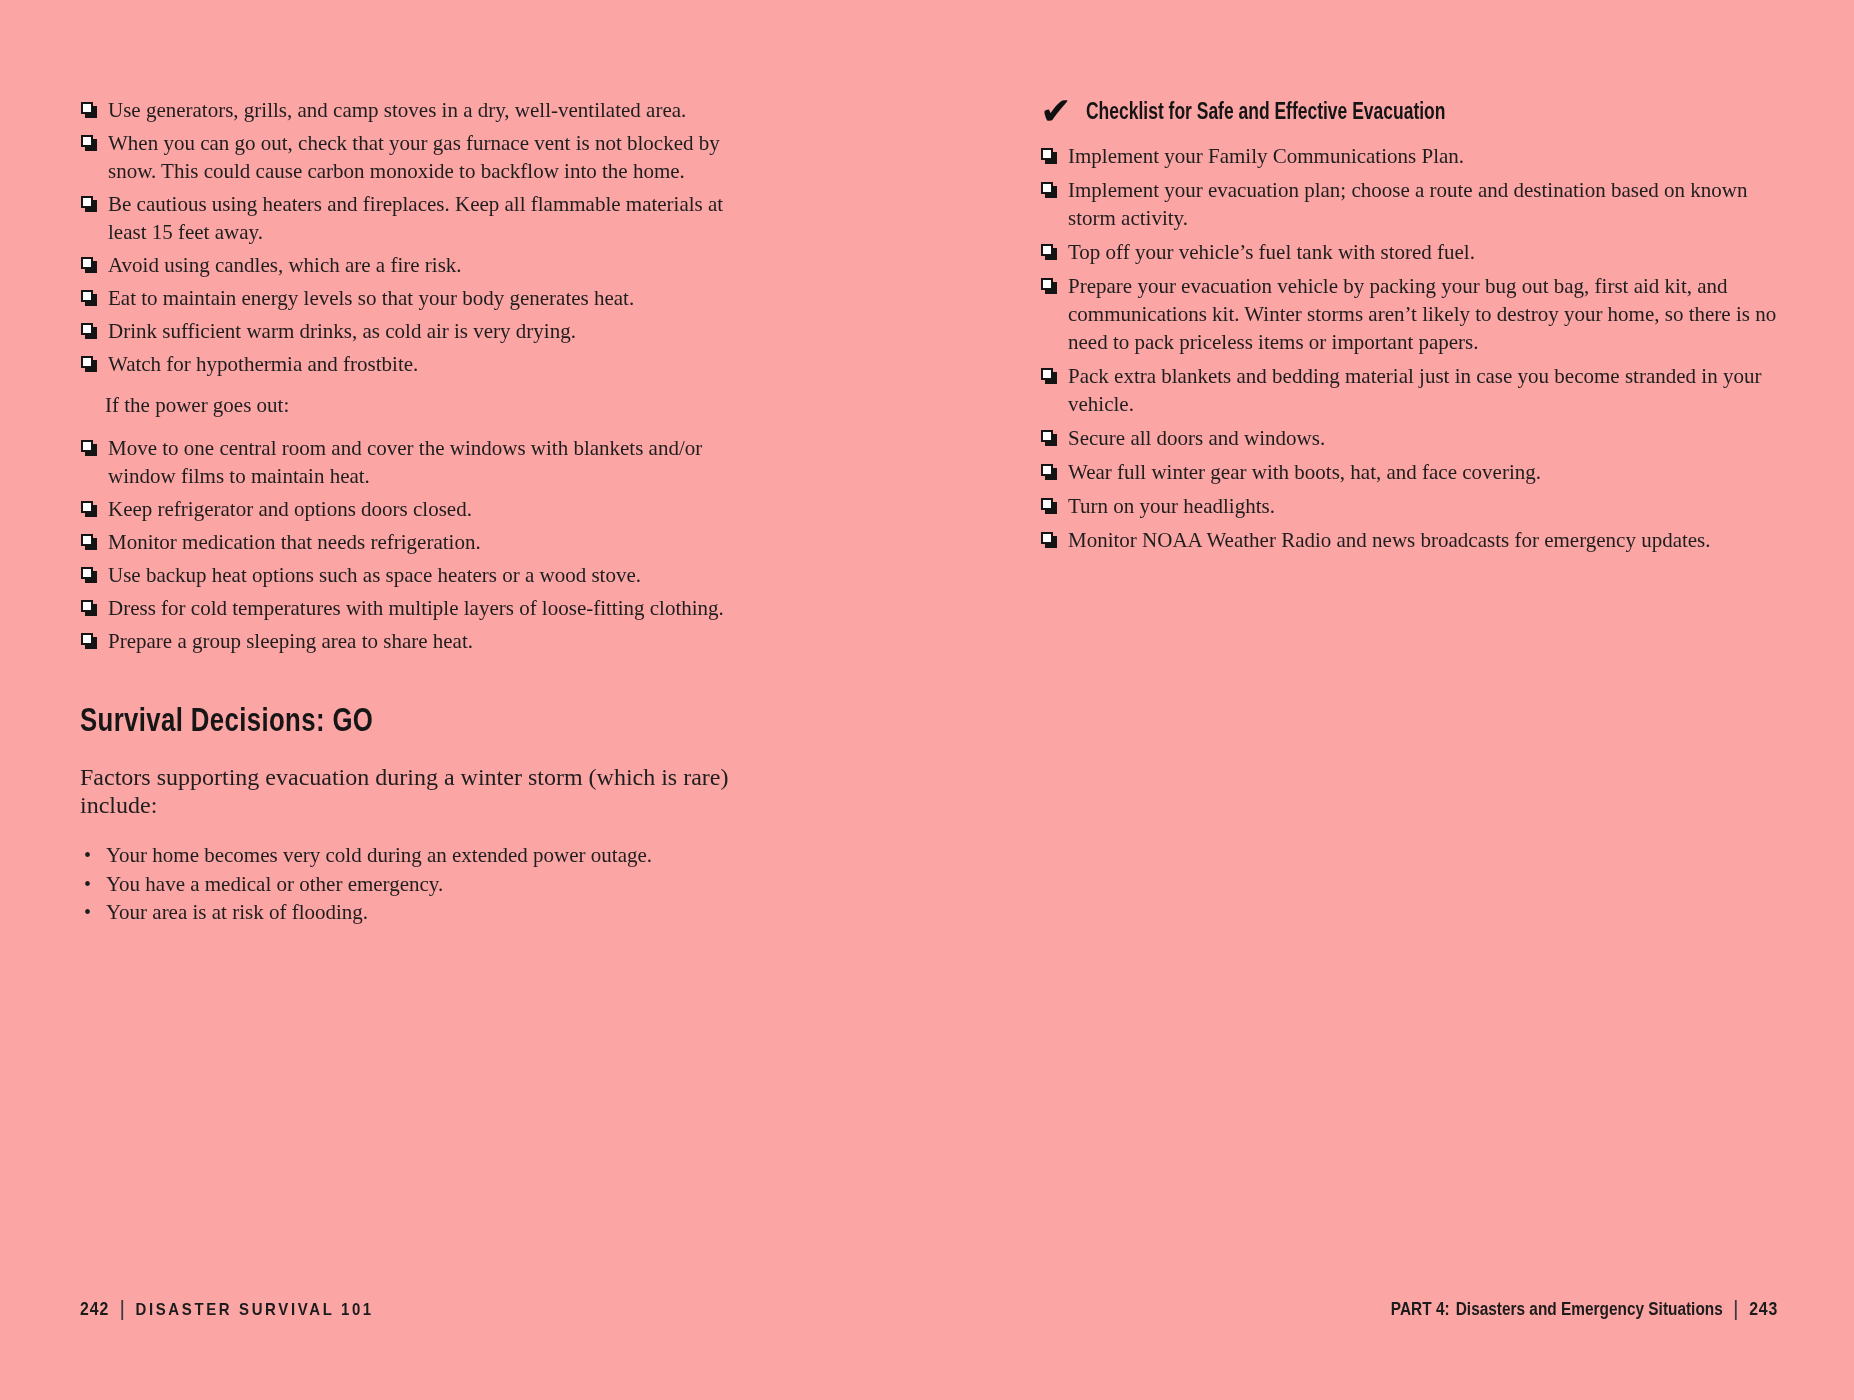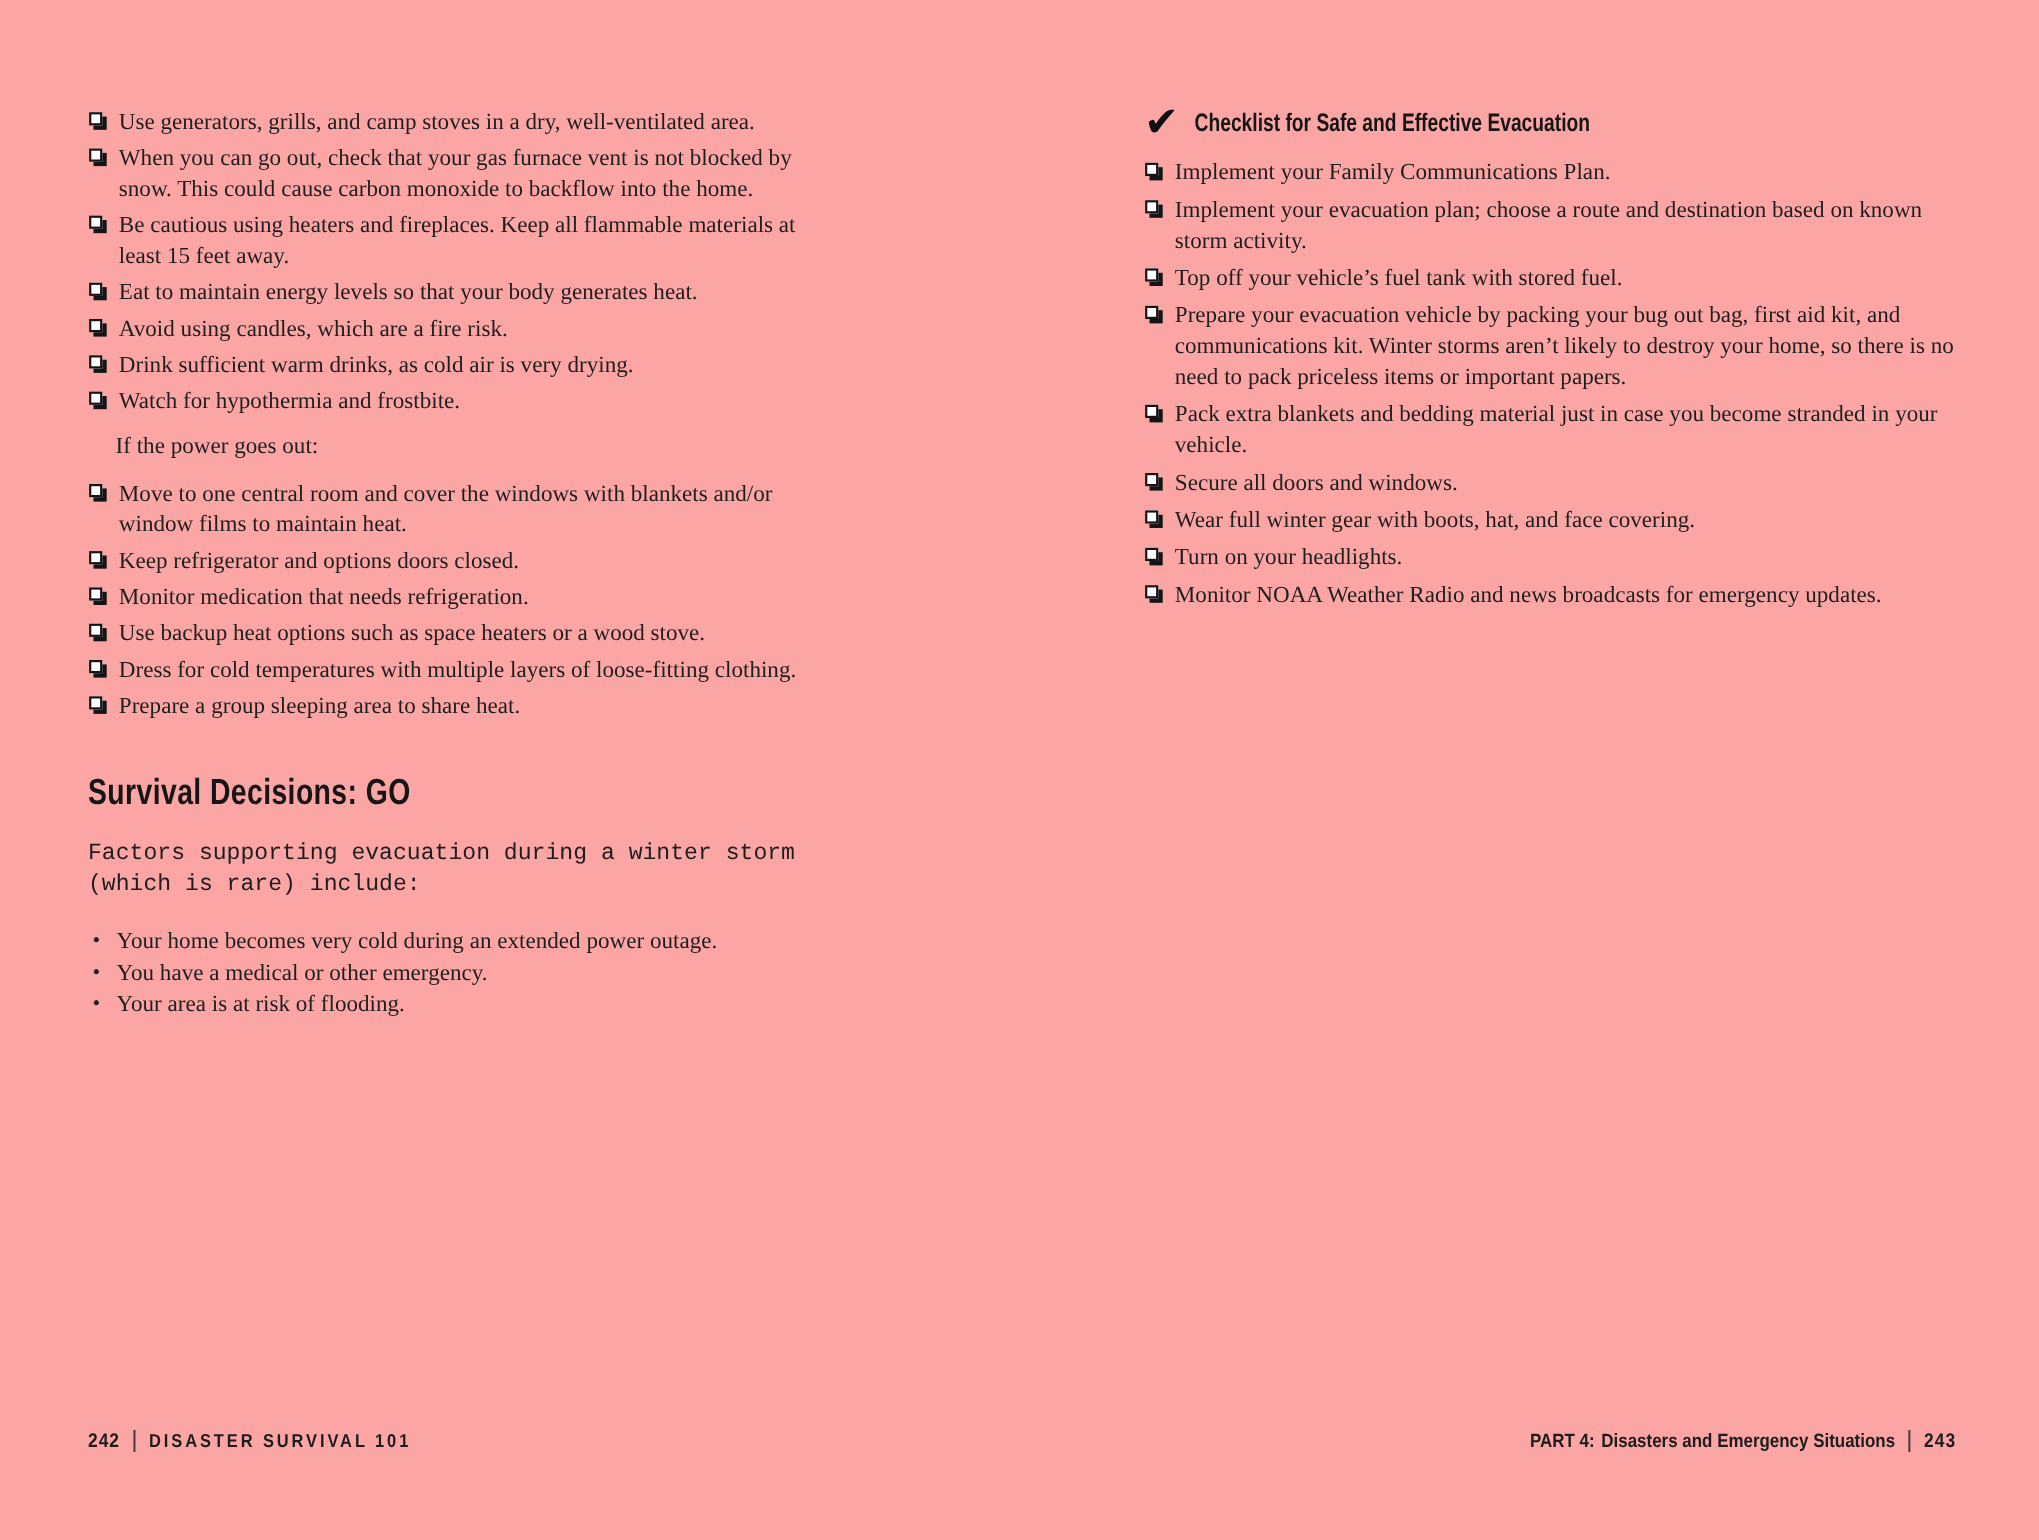--- a/index.html
+++ b/index.html
@@ -48,24 +48,23 @@
     font-weight: bold;
     font-size: 33px;
     letter-spacing: 0.5px;
     color: #161616;
     margin-top: 46px;
     transform: scaleX(0.78);
     transform-origin: left center;
     white-space: nowrap;
   }
   .intro {
-    font-size: 21px;
+    font-size: 24px;
     line-height: 28px;
     margin-top: 24px;
-    font-family: Liberation Mono, monospace;
   }
   .bullet-list {
     list-style: none;
     margin-top: 22px;
     padding-left: 26px;
   }
   .bullet-list li {
     position: relative;
     font-size: 21px;
     line-height: 28.5px;
@@ -150,25 +149,25 @@
       <div class="check-item">
         <span class="checkbox"></span>
         <span class="item-text">When you can go out, check that your gas furnace vent is not blocked by snow. This could cause carbon monoxide to backflow into the home.</span>
       </div>
       <div class="check-item">
         <span class="checkbox"></span>
         <span class="item-text">Be cautious using heaters and fireplaces. Keep all flammable materials at least 15 feet away.</span>
       </div>
       <div class="check-item">
         <span class="checkbox"></span>
+        <span class="item-text">Avoid using candles, which are a fire risk.</span>
+      </div>
+      <div class="check-item">
+        <span class="checkbox"></span>
         <span class="item-text">Eat to maintain energy levels so that your body generates heat.</span>
-      </div>
-      <div class="check-item">
-        <span class="checkbox"></span>
-        <span class="item-text">Avoid using candles, which are a fire risk.</span>
       </div>
       <div class="check-item">
         <span class="checkbox"></span>
         <span class="item-text">Drink sufficient warm drinks, as cold air is very drying.</span>
       </div>
       <div class="check-item">
         <span class="checkbox"></span>
         <span class="item-text">Watch for hypothermia and frostbite.</span>
       </div>
     </div>

